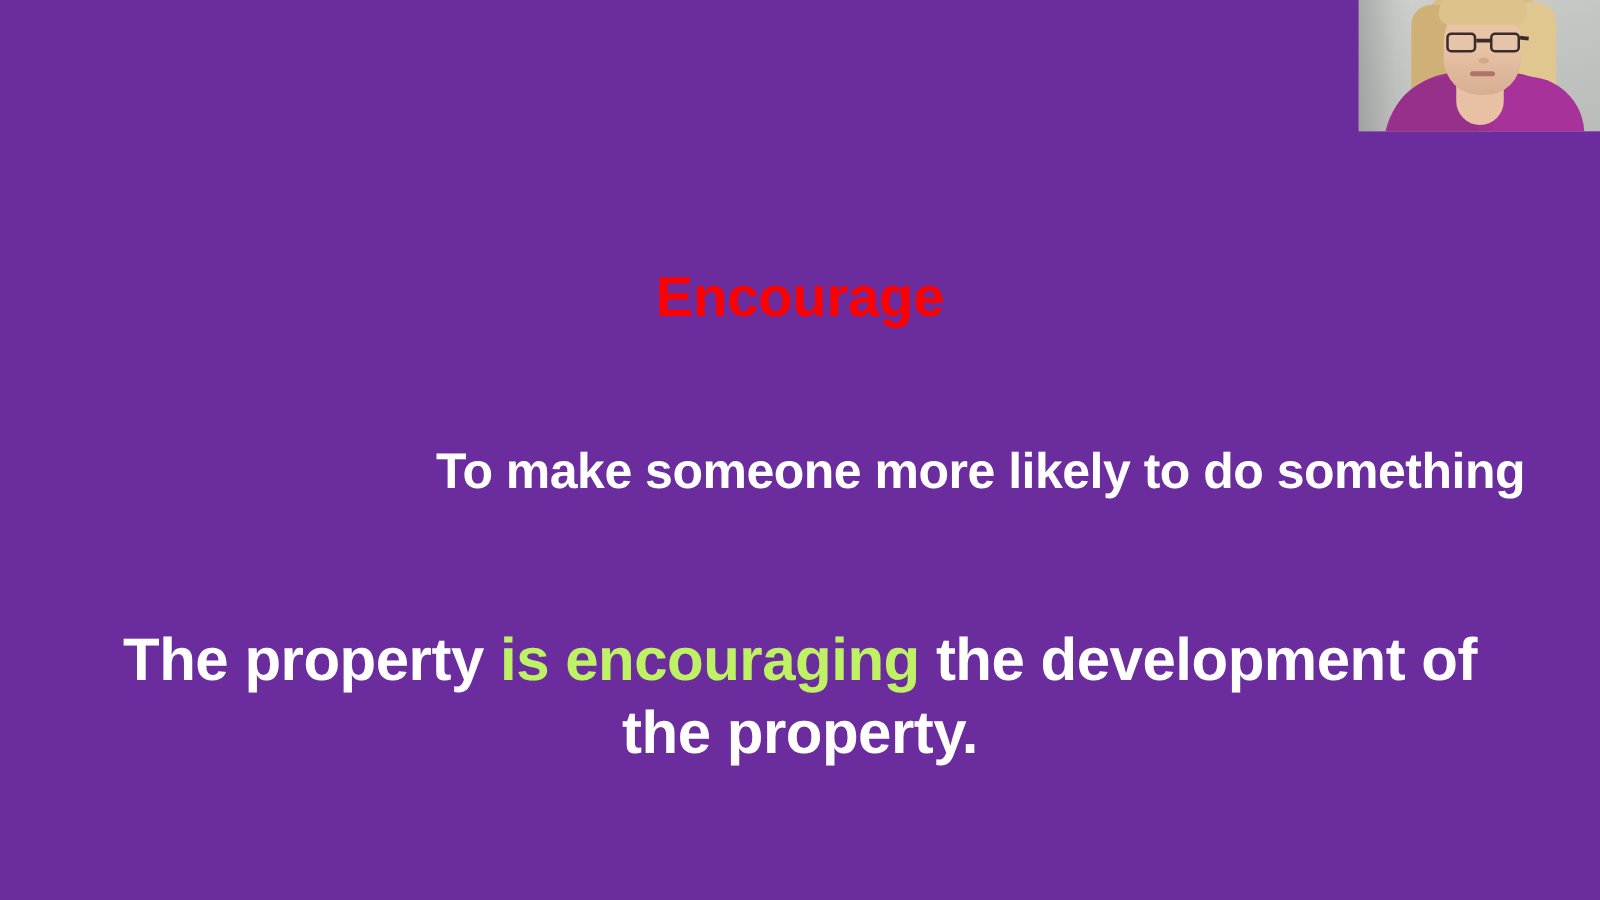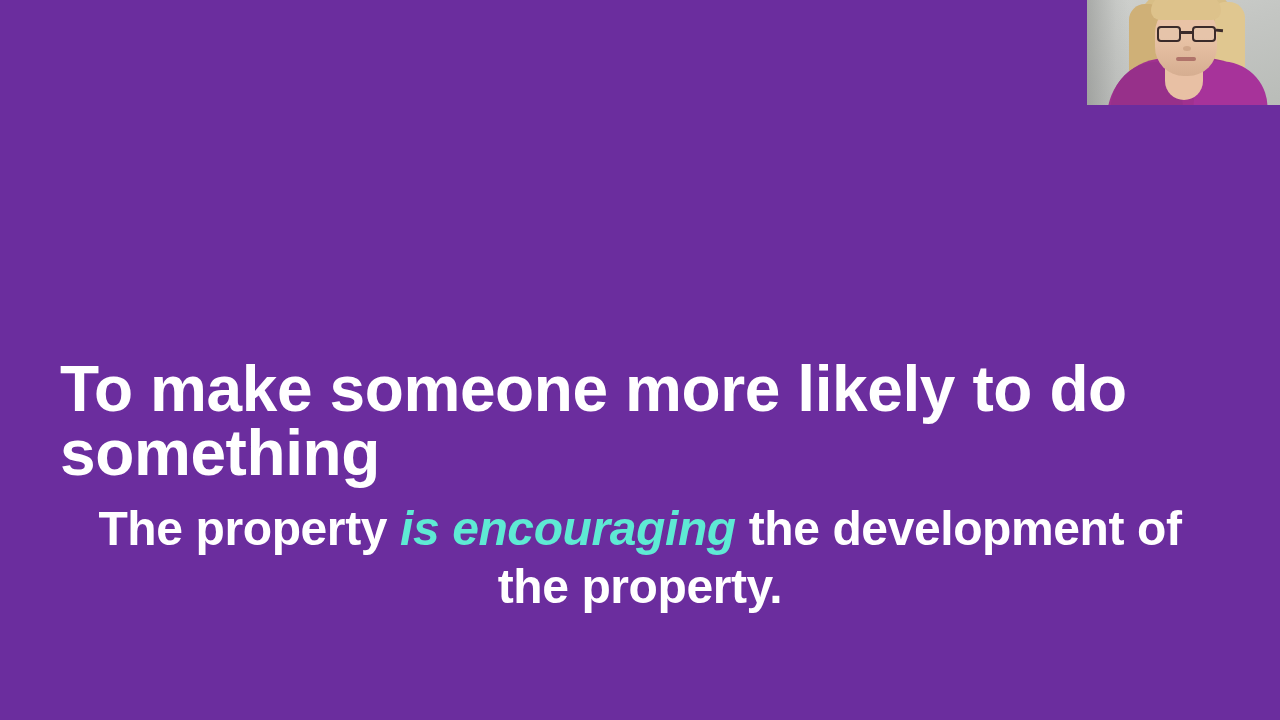--- a/index.html
+++ b/index.html
@@ -42,44 +42,43 @@
     line-height: 1.0;
     color: #FF0000;
     letter-spacing: -0.2px;
   }
 
   #definition-line {
     position: absolute;
     left: 60px;
     top: 357px;
     width: 1160px;
-    text-align: left;
-    font-size: 64px;
+    text-align: right;
+    font-size: 40px;
     font-weight: bold;
     line-height: 1.0;
     color: #FFFFFF;
     letter-spacing: -0.4px;
   }
 
   #example-block {
     position: absolute;
     left: 60px;
     top: 500px;
     width: 1160px;
     text-align: center;
     font-size: 48px;
     font-weight: bold;
     line-height: 58px;
     color: #FFFFFF;
     letter-spacing: -0.4px;
   }
 
   .hl-red {
-    color: #5eead4;
-    font-style: italic;
+    color: #bef264;
   }
 
   
   #webcam {
     position: absolute;
     left: 1087px;
     top: 0px;
     width: 193px;
     height: 105px;
     overflow: hidden;
@@ -252,20 +251,21 @@
     border-radius: 50%;
   }
 </style>
 </head>
 <body>
 
 <div id="slide" style="background: rgb(107, 45, 158);">
 
   <div id="content">
 
+    <div id="title-line" style="color: rgb(255, 0, 0);">Encourage</div>
 
     <div id="definition-line">To make someone more likely to do something</div>
 
     <div id="example-block">
       <span>The property </span><span class="hl-red">is encouraging</span><span> the development of the property.</span>
     </div>
 
   </div>
 
   <div id="webcam">

